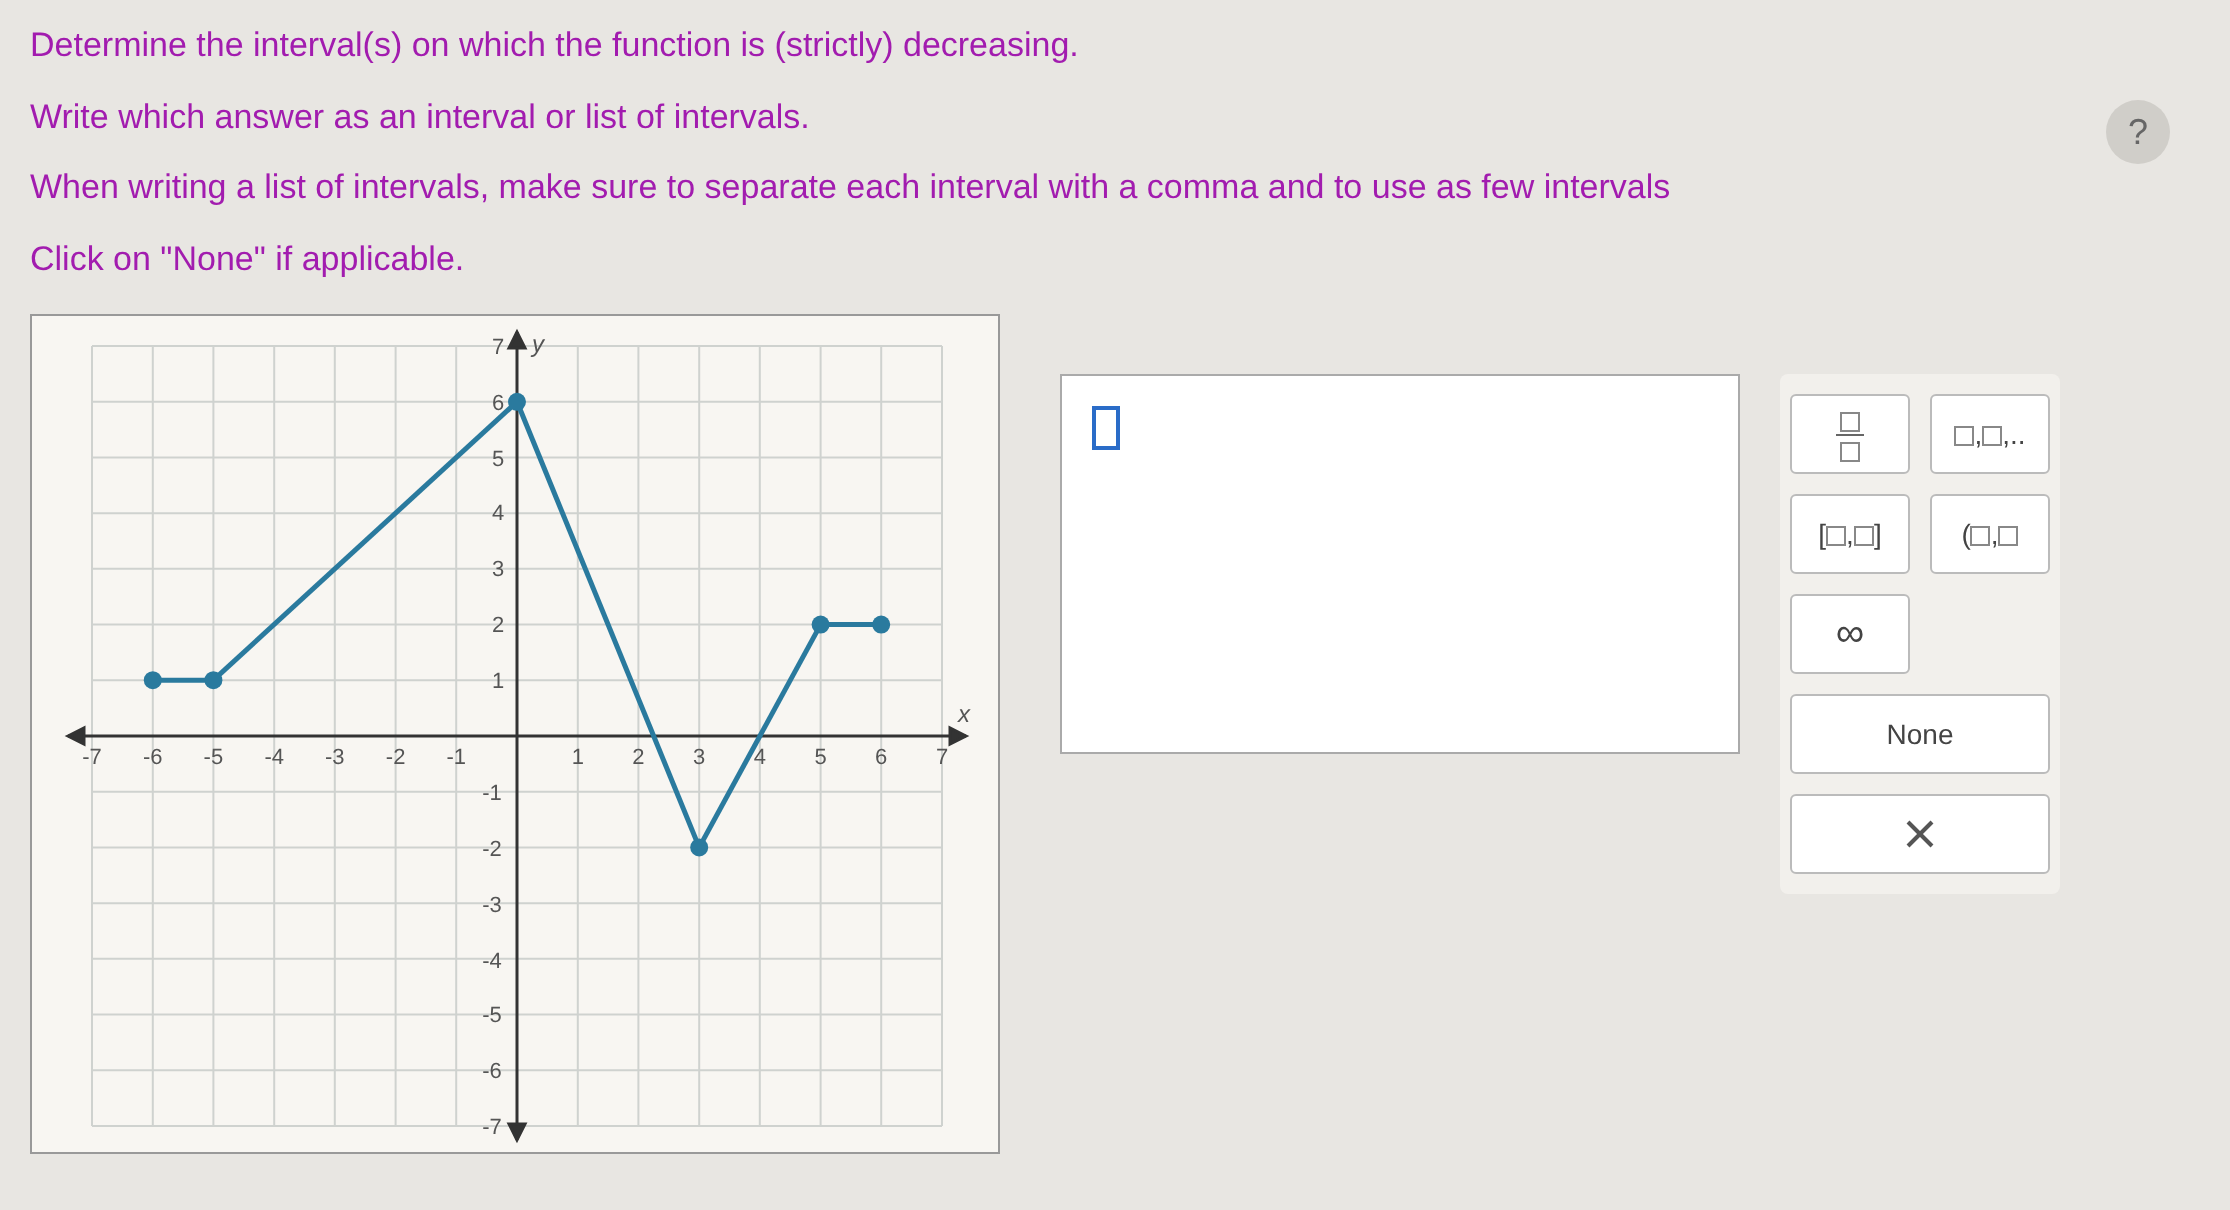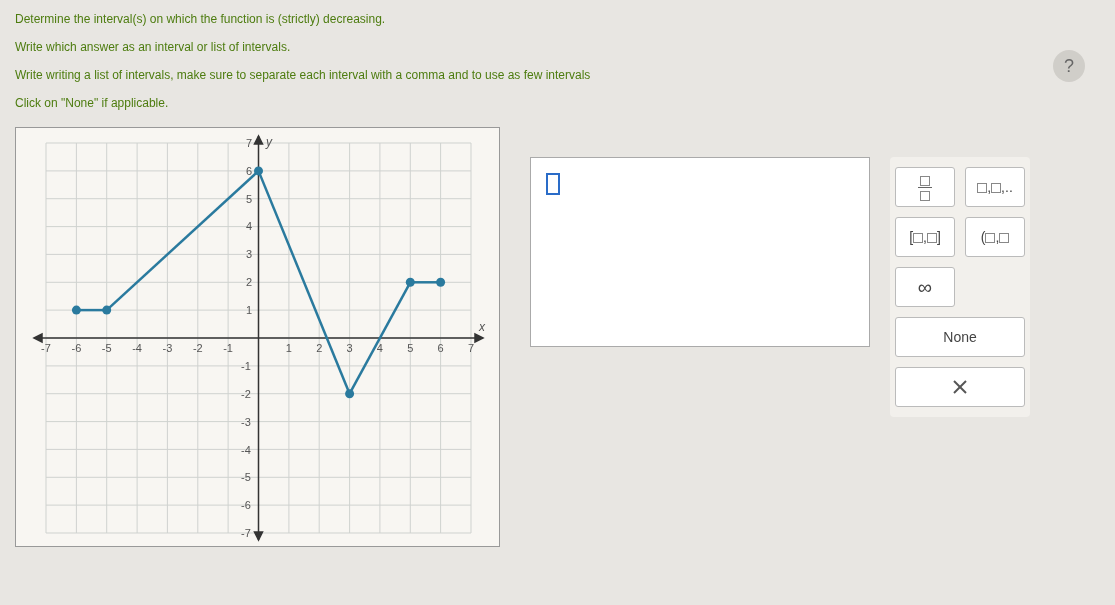--- a/index.html
+++ b/index.html
@@ -6,22 +6,22 @@
     body {
       font-family: Arial, sans-serif;
       background: #e8e6e2;
       color: #333;
       padding: 10px 15px;
       width: 1115px;
       height: 605px;
       position: relative;
     }
     .question-text {
-      font-size: 12px;
-      color: #4d7c0f;
+      font-size: 17px;
+      color: #a21caf;
       line-height: 1.5;
       margin-bottom: 10px;
     }
     .help-btn {
       position: absolute;
       top: 50px;
       right: 30px;
       width: 32px;
       height: 32px;
       border-radius: 50%;
@@ -117,21 +117,21 @@
       font-size: 18px;
       color: #444;
       cursor: pointer;
     }
   </style>
 </head>
 <body>
 
 <div class="question-text">Determine the interval(s) on which the function is (strictly) decreasing.</div>
 <div class="question-text">Write which answer as an interval or list of intervals.</div>
-<div class="question-text">Write writing a list of intervals, make sure to separate each interval with a comma and to use as few intervals</div>
+<div class="question-text">When writing a list of intervals, make sure to separate each interval with a comma and to use as few intervals</div>
 <div class="question-text" style="margin-top:8px">Click on "None" if applicable.</div>
 
 <div class="help-btn">?</div>
 
 <div class="content-row">
   <div class="graph-panel">
     <svg width="485" height="420" viewBox="0 0 485 420">
 
       <g stroke="#cfd2cf" stroke-width="1">
         <line x1="30" y1="15" x2="30" y2="405"></line>

